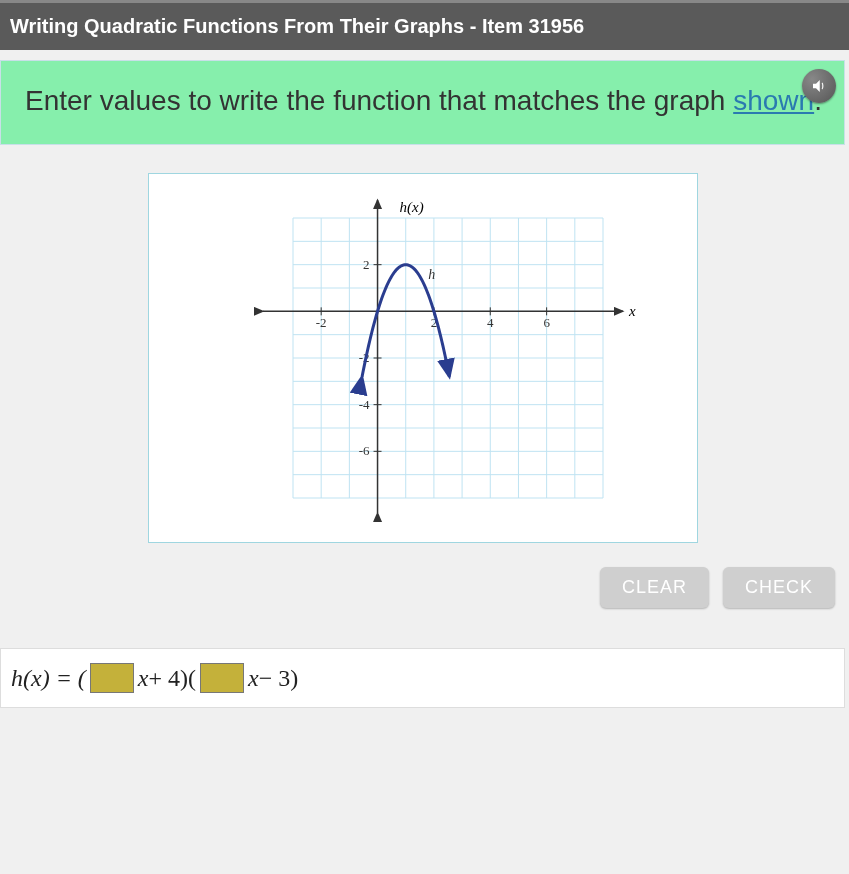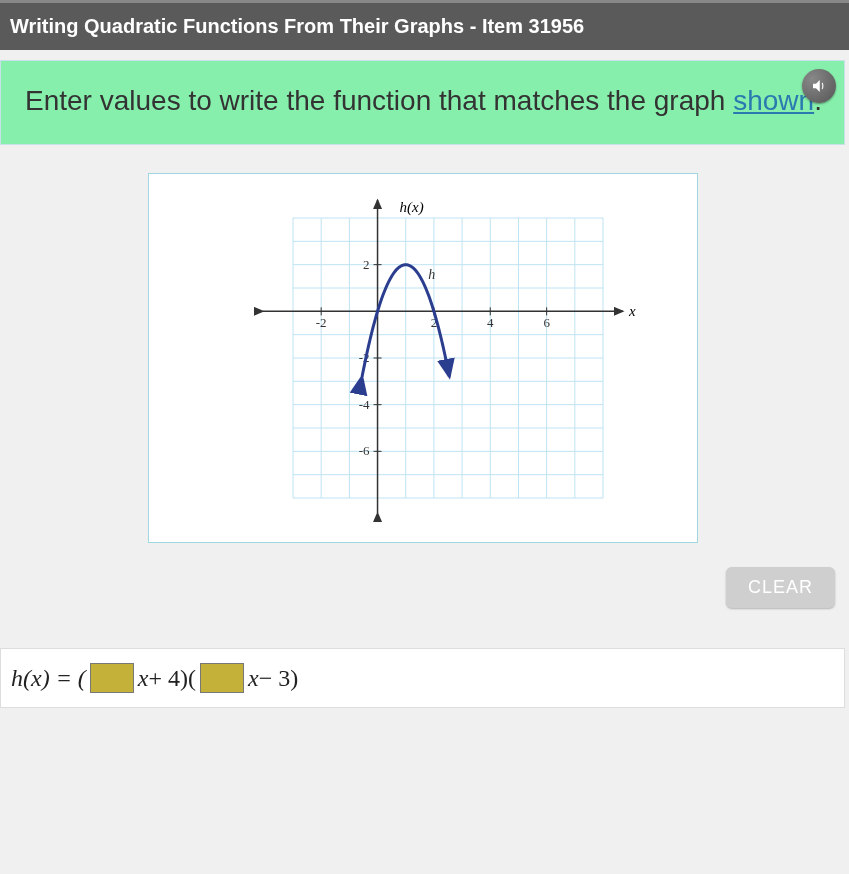--- a/index.html
+++ b/index.html
@@ -180,20 +180,21 @@
         <text x="196.54545454545453" y="24" font-size="15" font-style="italic" font-family="Georgia">h(x)</text>
         <text x="426" y="128.33333333333334" font-size="15" font-style="italic" font-family="Georgia">x</text>
         <path d="M159.04545454545456,188.78333333333333 L160.1375,183.24757291666668 L161.22954545454547,177.85195833333336 L162.3215909090909,172.59648958333335 L163.41363636363636,167.48116666666667 L164.5056818181818,162.50598958333333 L165.59772727272727,157.67095833333335 L166.68977272727273,152.97607291666668 L167.78181818181818,148.42133333333334 L168.87386363636364,144.00673958333334 L169.96590909090907,139.7322916666667 L171.05795454545455,135.59798958333332 L172.15,131.60383333333334 L173.24204545454546,127.74982291666669 L174.3340909090909,124.03595833333335 L175.42613636363637,120.46223958333334 L176.5181818181818,117.02866666666668 L177.6102272727273,113.73523958333337 L178.7022727272727,110.58195833333335 L179.79431818181817,107.56882291666668 L180.88636363636363,104.69583333333333 L181.97840909090908,101.9629895833333 L183.07045454545454,99.37029166666665 L184.16250000000002,96.91773958333332 L185.25454545454545,94.60533333333333 L186.3465909090909,92.43307291666667 L187.43863636363636,90.40095833333334 L188.5306818181818,88.50898958333332 L189.62272727272727,86.75716666666665 L190.71477272727273,85.14548958333333 L191.8068181818182,83.67395833333336 L192.89886363636364,82.34257291666668 L193.9909090909091,81.15133333333333 L195.08295454545453,80.10023958333332 L196.175,79.18929166666669 L197.26704545454544,78.41848958333335 L198.35909090909092,77.78783333333334 L199.45113636363635,77.29732291666664 L200.5431818181818,76.94695833333336 L201.63522727272726,76.7367395833333 L202.72727272727275,76.66666666666666 L203.81931818181818,76.7367395833333 L204.91136363636363,76.94695833333336 L206.0034090909091,77.29732291666664 L207.09545454545454,77.78783333333334 L208.1875,78.41848958333333 L209.27954545454546,79.18929166666669 L210.3715909090909,80.10023958333332 L211.46363636363634,81.15133333333333 L212.55568181818182,82.34257291666663 L213.64772727272725,83.67395833333336 L214.7397727272727,85.14548958333333 L215.83181818181816,86.75716666666665 L216.92386363636365,88.50898958333332 L218.01590909090908,90.40095833333334 L219.10795454545453,92.43307291666667 L220.2,94.6053333333333 L221.29204545454544,96.91773958333332 L222.3840909090909,99.37029166666665 L223.47613636363639,101.9629895833333 L224.56818181818184,104.69583333333333 L225.66022727272727,107.56882291666665 L226.75227272727273,110.58195833333332 L227.84431818181818,113.73523958333337 L228.93636363636364,117.02866666666665 L230.0284090909091,120.46223958333334 L231.12045454545455,124.03595833333335 L232.2125,127.74982291666663 L233.30454545454546,131.60383333333334 L234.39659090909092,135.59798958333334 L235.48863636363635,139.7322916666666 L236.58068181818183,144.0067395833333 L237.6727272727273,148.42133333333334 L238.7647727272727,152.97607291666662 L239.85681818181817,157.6709583333333 L240.94886363636363,162.50598958333333 L242.04090909090908,167.4811666666666 L243.13295454545454,172.59648958333332 L244.225,177.85195833333336 L245.31704545454545,183.24757291666663 L246.4090909090909,188.7833333333333 " fill="none" stroke="#2a3d8f" stroke-width="3" marker-start="url(#arrB)" marker-end="url(#arrB)"></path>
         <text x="225.27272727272725" y="90.66666666666666" font-size="14" font-style="italic" font-family="Georgia" fill="#333">h</text>
       </svg>
   </div>
 </div>
 
 <div class="btn-row">
   <button class="btn">CLEAR</button>
+  <button class="btn">CHECK</button>
 </div>
 
 <div class="answer-row">
   <span class="ital">h(x) = (</span>
   <span class="blank"></span>
   <span class="ital">x</span>
   <span> + 4)(</span>
   <span class="blank"></span>
   <span class="ital">x</span>
   <span> − 3)</span>

